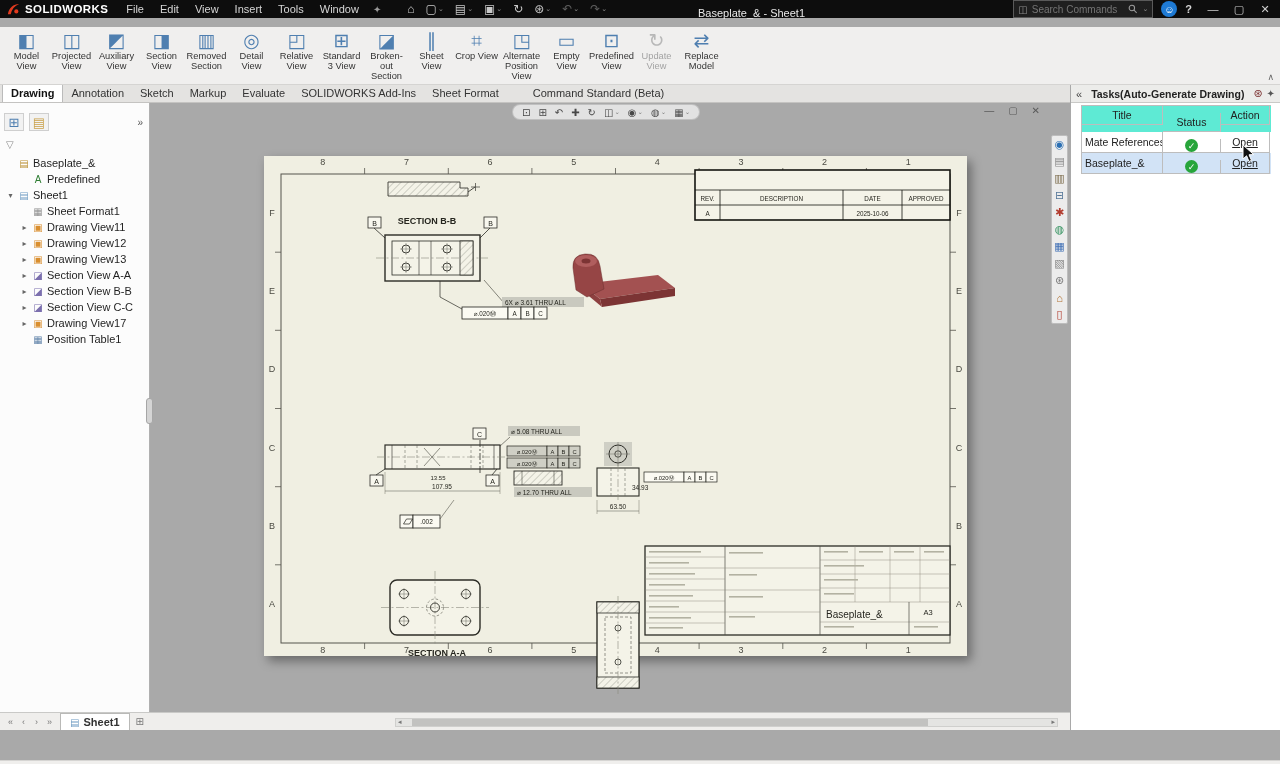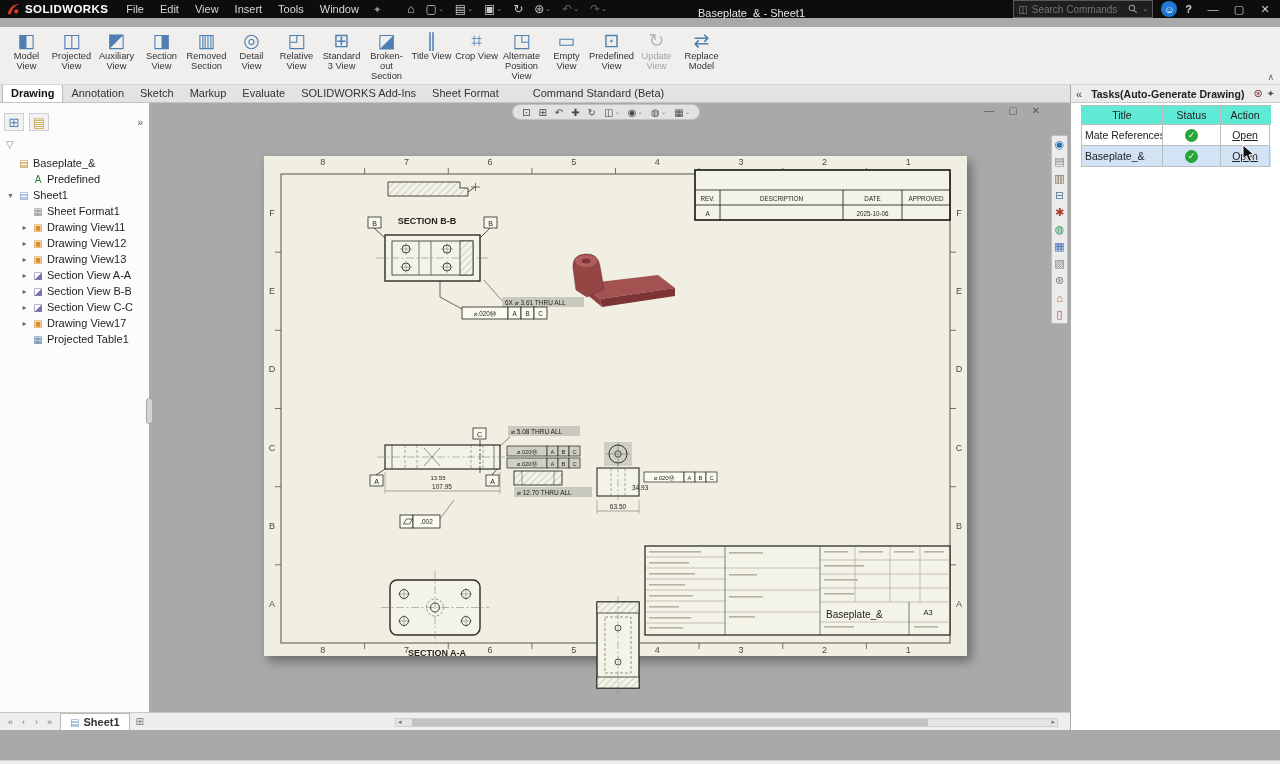--- a/index.html
+++ b/index.html
@@ -75,21 +75,21 @@
   .taskspanel{position:absolute;right:0;top:85px;width:210px;height:645px;background:#fff;border-left:1px solid #a9a9a9;}
   .tp-header{height:18px;display:flex;align-items:center;background:#ececea;border-bottom:1px solid #c9c9c7;font-size:10.5px;color:#222;padding:0 5px;gap:4px;}
   .tp-collapse{color:#444;font-size:11px;}
   .tp-title{flex:1;text-align:center;font-weight:bold;}
   .tp-gear{color:#7a2e2e;font-size:11px;}
   .tp-pin{color:#555;font-size:10px;}
   .tasks-table{position:absolute;left:10px;top:20px;width:190px;font-size:10.5px;color:#222;border-left:1px solid #bdbdbd;border-top:1px solid #bdbdbd;background:#fff;}
   .thead{display:flex;background:#5eead4;}
   .th,.tc{border-right:1px solid #bdbdbd;border-bottom:1px solid #bdbdbd;display:flex;align-items:center;justify-content:center;overflow:hidden;}
   .th{height:19px;}
-  .c1{width:81px;}.c2{width:58px;}.c3{width:49px;}
+  .c1{width:81px;}.c2{width:58px;margin-top:7px;}.c3{width:49px;}
   .trw{display:flex;height:21px;}
   .trw.sel{background:#d2e3f6;}
   .trw .c1{justify-content:flex-start;padding-left:3px;white-space:nowrap;}
   .check{width:13px;height:13px;border-radius:50%;background:#27a53b;color:#fff;font-size:9px;display:flex;align-items:center;justify-content:center;}
   .openlink{text-decoration:underline;color:#222;cursor:pointer;}
   .cursor{position:absolute;left:1242px;top:144px;z-index:20;}
 
   
   .sheettabs{position:absolute;left:0;top:712px;width:1070px;height:18px;background:#efeeec;border-top:1px solid #c9c9c7;display:flex;align-items:center;font-size:11px;color:#333;padding-left:4px;}
   .snav{width:13px;text-align:center;color:#777;font-size:9px;}
@@ -219,21 +219,21 @@
       <div class="rb">
         <span class="ic">⊞</span>
         <div class="lbl">Standard 3 View</div>
       </div>
       <div class="rb">
         <span class="ic">◪</span>
         <div class="lbl">Broken-out Section</div>
       </div>
       <div class="rb">
         <span class="ic">∥</span>
-        <div class="lbl">Title View</div>
+        <div class="lbl">Sheet View</div>
       </div>
       <div class="rb">
         <span class="ic">⌗</span>
         <div class="lbl">Crop View</div>
       </div>
       <div class="rb">
         <span class="ic">◳</span>
         <div class="lbl">Alternate Position View</div>
       </div>
       <div class="rb">
@@ -325,21 +325,21 @@
           <span class="tlabel">Section View C-C</span>
         </div>
         <div class="trow" style="padding-left: 20px;">
           <span class="arrow">▸</span>
           <span class="ticon" style="color: rgb(217, 142, 46);">▣</span>
           <span class="tlabel">Drawing View17</span>
         </div>
         <div class="trow" style="padding-left: 20px;">
           <span class="arrow"></span>
           <span class="ticon" style="color: rgb(91, 127, 166);">▦</span>
-          <span class="tlabel">Projected Table1</span>
+          <span class="tlabel">Position Table1</span>
         </div>
       </div>
   </div>
   <div class="split-handle"></div>
 
   <div class="viewport">
     <div class="headsup">
         <span class="hbtn">
           <span>⊡</span>
         </span>

